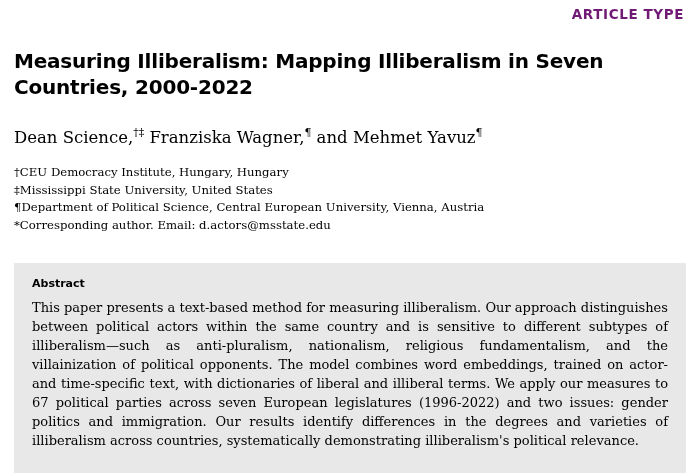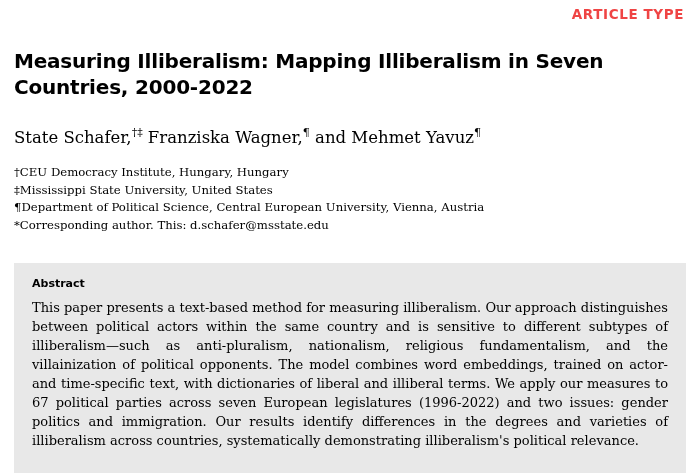--- a/index.html
+++ b/index.html
@@ -20,21 +20,21 @@
     height: 473px;
     box-sizing: border-box;
     padding: 0 14px;
   }
   .article-type {
     text-align: right;
     font-family: "DejaVu Sans", sans-serif;
     font-weight: bold;
     font-size: 13.5px;
     letter-spacing: 0.6px;
-    color: #ef4444;
+    color: #701a75;
     padding-top: 6px;
     padding-right: 2px;
   }
   .title {
     font-family: "DejaVu Sans", sans-serif;
     font-weight: bold;
     font-size: 20px;
     line-height: 1.32;
     margin-top: 26px;
     margin-bottom: 0;
@@ -87,28 +87,28 @@
 </head>
 <body>
 
 <div class="page">
 
   <div class="article-type">ARTICLE TYPE</div>
 
   <h1 class="title">Measuring Illiberalism: Mapping Illiberalism in Seven Countries, 2000-2022</h1>
 
   <div class="authors">
-    <span>State Schafer,</span><sup>†‡</sup><span> Franziska Wagner,</span><sup>¶</sup><span> and Mehmet Yavuz</span><sup>¶</sup>
+    <span>Dean Science,</span><sup>†‡</sup><span> Franziska Wagner,</span><sup>¶</sup><span> and Mehmet Yavuz</span><sup>¶</sup>
   </div>
 
   <div class="affiliations">
     <div>†CEU Democracy Institute, Hungary, Hungary</div>
     <div>‡Mississippi State University, United States</div>
     <div>¶Department of Political Science, Central European University, Vienna, Austria</div>
-    <div>*Corresponding author. This: d.schafer@msstate.edu</div>
+    <div>*Corresponding author. Email: d.actors@msstate.edu</div>
   </div>
 
   <div class="abstract-box">
     <div class="abstract-label">Abstract</div>
     <p class="abstract-text">This paper presents a text-based method for measuring illiberalism. Our approach distinguishes between political actors within the same country and is sensitive to different subtypes of illiberalism—such as anti-pluralism, nationalism, religious fundamentalism, and the villainization of political opponents. The model combines word embeddings, trained on actor- and time-specific text, with dictionaries of liberal and illiberal terms. We apply our measures to 67 political parties across seven European legislatures (1996-2022) and two issues: gender politics and immigration. Our results identify differences in the degrees and varieties of illiberalism across countries, systematically demonstrating illiberalism's political relevance.</p>
   </div>
 
 </div>
 
 </body></html>

